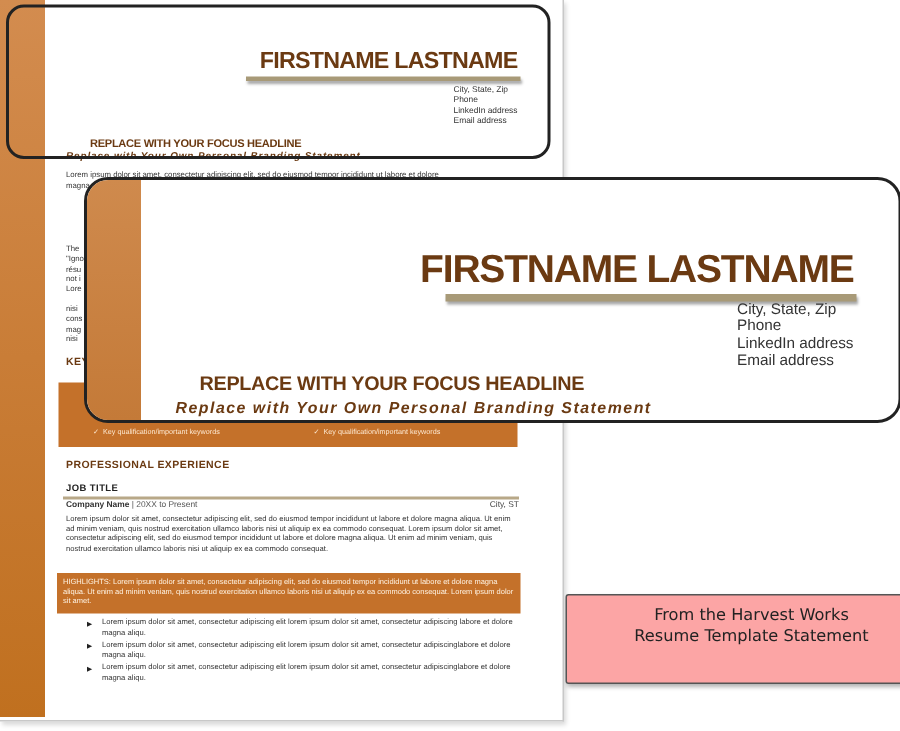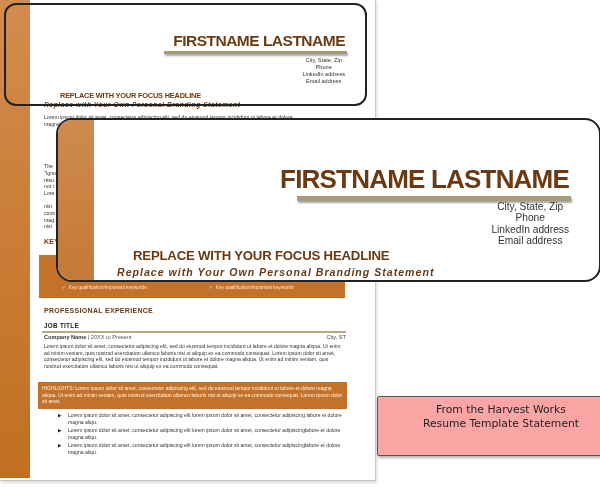--- a/index.html
+++ b/index.html
@@ -5,21 +5,21 @@
   html, body { margin:0; padding:0; }
   body { width:600px; height:487px; background:#ffffff; position:relative; overflow:hidden;
          font-family:"Liberation Sans", sans-serif; }
   .page { position:absolute; left:0; top:0; width:375px; height:480px; background:#fff;
           border-right:1px solid #c8c8c8; border-bottom:1px solid #c8c8c8; box-shadow:1px 2px 3px rgba(0,0,0,0.15); }
   .sidebar { position:absolute; left:0; top:0; width:30px; height:478px;
              background:linear-gradient(to bottom,#d38c4f 0%,#c77a32 60%,#c0701f 100%); }
   .name { position:absolute; right:30px; font-family:"Liberation Sans", sans-serif; font-weight:bold;
           color:#6b3a12; letter-spacing:-0.5px; }
   .rule { position:absolute; background:#a89a78; box-shadow:1px 2px 2px rgba(0,0,0,0.35); }
-  .contact { position:absolute; text-align:center; color:#333; line-height:1.25; }
+  .contact { position:absolute; text-align:left; color:#333; line-height:1.25; }
   .head1 { position:absolute; color:#6b3a12; font-weight:bold; letter-spacing:-0.2px;padding-left:16px; }
   .head2 { position:absolute; color:#6b3a12; font-weight:bold; letter-spacing:0.6px;font-style:italic; }
   .small { position:absolute; font-size:5.2px; color:#333; line-height:1.3; }
   .kw-box { position:absolute; left:39px; top:255px; width:306px; height:43px; background:#c4712a; }
   .kw { position:absolute; font-size:4.8px; color:#fde8d0; }
   .sec { position:absolute; font-weight:bold; color:#6b3a12; font-size:7px; letter-spacing:0.3px; }
   .jt { position:absolute; font-weight:bold; color:#222; font-size:6.3px; letter-spacing:0.3px; }
   .jt-rule { position:absolute; left:42px; top:331px; width:304px; height:2px; background:#b8a888; }
   .hl { position:absolute; left:38px; top:382px; width:309px; height:27px; background:#c4712a;
         color:#fff3e3; font-size:5px; line-height:1.32; padding:3px 4px; box-sizing:border-box; }

